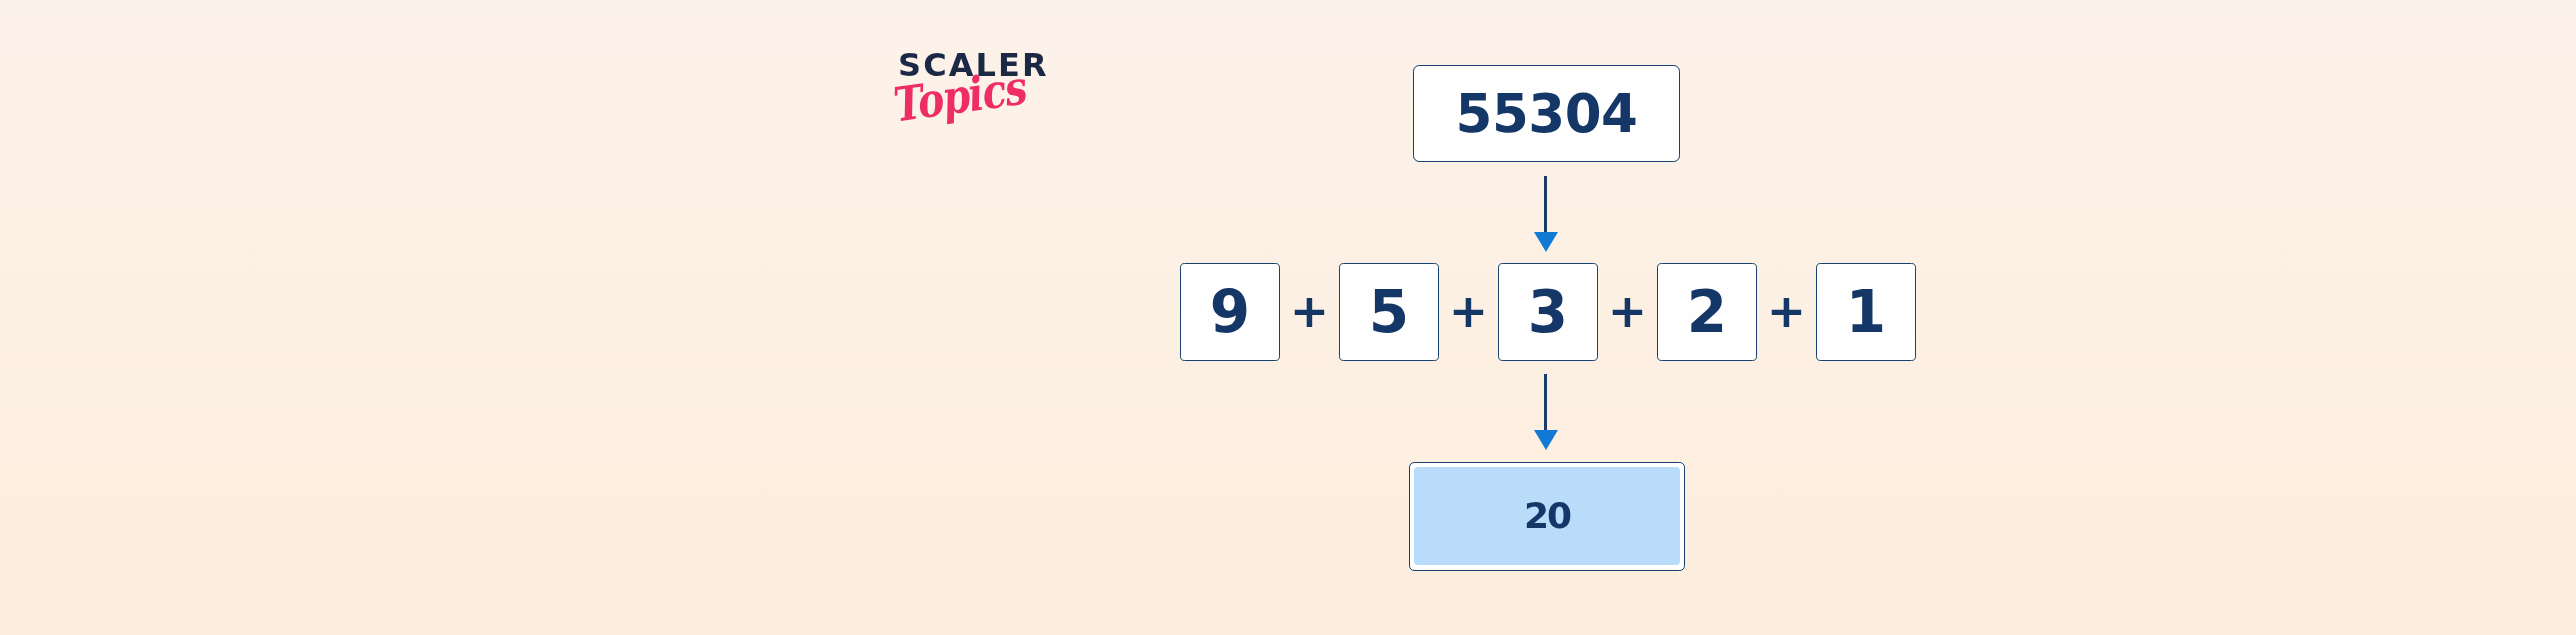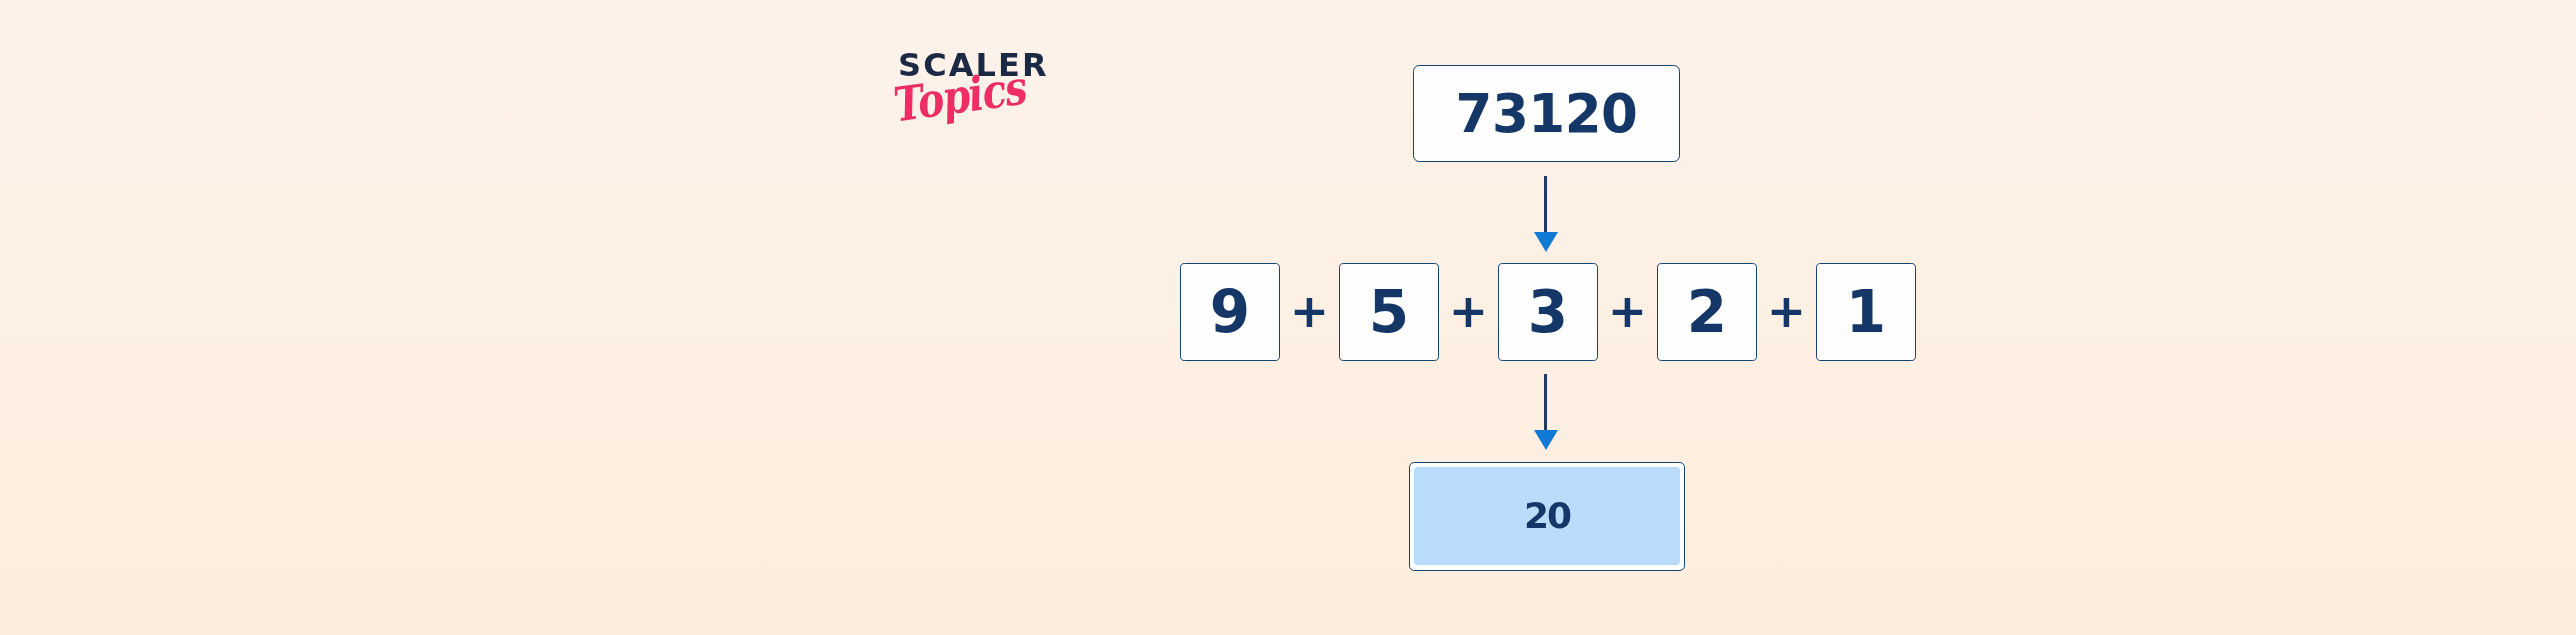--- a/index.html
+++ b/index.html
@@ -69,21 +69,21 @@
 <body>
 
 <div class="canvas">
 
   <div class="logo">
     <div class="logo-scaler">SCALER</div>
     <div class="logo-topics">Topics</div>
   </div>
 
   <div class="nbox box-number">
-    <span>73120</span>
+    <span>55304</span>
   </div>
 
   <div class="arrow arrow-1">
     <div class="arrow-shaft"></div>
     <div class="arrow-tip"></div>
   </div>
 
   <div class="digit-row">
     <div class="digit-box">
       <span>9</span>

